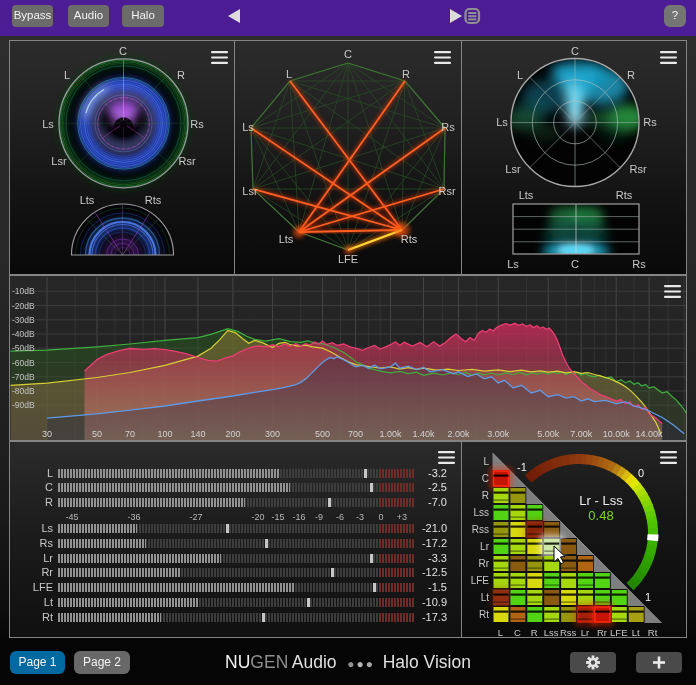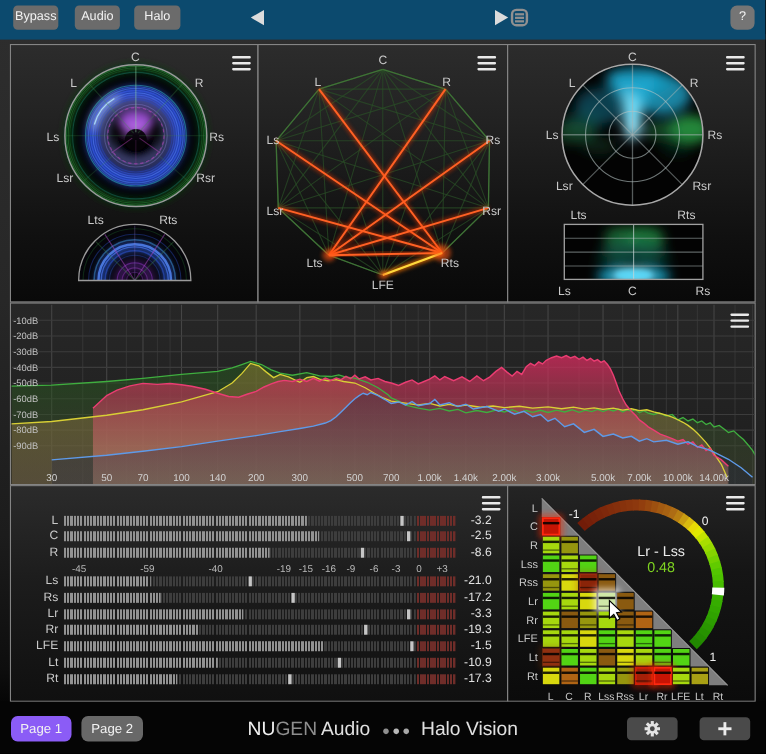--- a/index.html
+++ b/index.html
@@ -1,16 +1,16 @@
 <!DOCTYPE html>
 <html><head><meta charset="utf-8"><style>
 *{margin:0;padding:0;box-sizing:border-box;-webkit-font-smoothing:antialiased}
 body{width:696px;height:685px;background:#000;font-family:"Liberation Sans",sans-serif;position:relative;overflow:hidden}
 #main{position:absolute;left:0;top:31px;width:696px;height:607px;background:linear-gradient(180deg,#2d2d2d 0%,#272727 40%,#1c1c1c 75%,#0e0e0e 95%,#060606 100%)}
-#topbar{position:absolute;left:0;top:0;width:696px;height:36px;background:#0c4a6e}
+#topbar{position:absolute;left:0;top:0;width:696px;height:36px;background:#4c1d95}
 #botbar{position:absolute;left:0;top:638px;width:696px;height:47px;background:#050505}
 .btn{position:absolute;top:5px;height:22px;background:#6b6b6b;border-radius:4px;color:#f2f2f2;font-size:11.5px;text-align:center;line-height:21px}
 .panel{position:absolute;border:1px solid #848484;background:linear-gradient(180deg,#2c2c2c 0%,#222 30%,#101010 75%,#090909 100%)}
 #p1{left:9px;top:40px;width:226px;height:235px}
 #p2{left:234px;top:40px;width:228px;height:235px}
 #p3{left:461px;top:40px;width:226px;height:235px}
 #spec{left:9px;top:275px;width:678px;height:166px;background:linear-gradient(180deg,#272727,#1e1e1e)}
 #meters{left:9px;top:441px;width:453px;height:197px;background:linear-gradient(180deg,#2b2b2b 0%,#1c1c1c 45%,#101010 100%)}
 #corr{left:461px;top:441px;width:226px;height:197px;background:linear-gradient(180deg,#242424 0%,#151515 40%,#0b0b0b 100%)}
 svg{position:absolute;left:0;top:0}
@@ -436,21 +436,21 @@
       <div class="mlit" style="width:232px"></div>
       <div class="mpeak" style="left:360px"></div>
       <div class="mval">-2.5</div>
     </div>
     <div class="mrow" style="top:54.7px">
       <div class="mlab">R</div>
       <div class="mbase"></div>
       <div class="mred"></div>
       <div class="mlit" style="width:187px"></div>
       <div class="mpeak" style="left:318px"></div>
-      <div class="mval">-8.6</div>
+      <div class="mval">-7.0</div>
     </div>
     <div class="mrow" style="top:81.3px">
       <div class="mlab">Ls</div>
       <div class="mbase"></div>
       <div class="mred"></div>
       <div class="mlit" style="width:79px"></div>
       <div class="mpeak" style="left:216px"></div>
       <div class="mval">-21.0</div>
     </div>
     <div class="mrow" style="top:96.0px">
@@ -468,21 +468,21 @@
       <div class="mlit" style="width:163px"></div>
       <div class="mpeak" style="left:360px"></div>
       <div class="mval">-3.3</div>
     </div>
     <div class="mrow" style="top:125.4px">
       <div class="mlab">Rr</div>
       <div class="mbase"></div>
       <div class="mred"></div>
       <div class="mlit" style="width:122px"></div>
       <div class="mpeak" style="left:321px"></div>
-      <div class="mval">-19.3</div>
+      <div class="mval">-12.5</div>
     </div>
     <div class="mrow" style="top:140.1px">
       <div class="mlab">LFE</div>
       <div class="mbase"></div>
       <div class="mred"></div>
       <div class="mlit" style="width:236px"></div>
       <div class="mpeak" style="left:363px"></div>
       <div class="mval">-1.5</div>
     </div>
     <div class="mrow" style="top:154.8px">
@@ -496,23 +496,23 @@
     <div class="mrow" style="top:169.5px">
       <div class="mlab">Rt</div>
       <div class="mbase"></div>
       <div class="mred"></div>
       <div class="mlit" style="width:103px"></div>
       <div class="mpeak" style="left:252px"></div>
       <div class="mval">-17.3</div>
     </div>
     <div id="mscale">
       <span style="left:50px">-45</span>
-      <span style="left:112px">-59</span>
-      <span style="left:174px">-40</span>
-      <span style="left:236px">-19</span>
+      <span style="left:112px">-36</span>
+      <span style="left:174px">-27</span>
+      <span style="left:236px">-20</span>
       <span style="left:256px">-15</span>
       <span style="left:277px">-16</span>
       <span style="left:297px">-9</span>
       <span style="left:318px">-6</span>
       <span style="left:338px">-3</span>
       <span style="left:359px">0</span>
       <span style="left:380px">+3</span>
     </div>
     <svg width="451" height="195">
       <rect x="428" y="9.0" width="17" height="2.2" rx="1" fill="#e9e9e9"></rect>
@@ -726,21 +726,21 @@
       <text x="186" y="159" class="t11b" text-anchor="middle">1</text>
       <text x="139" y="63" class="t13" text-anchor="middle">Lr - Lss</text>
       <text x="139" y="78" class="t13g" text-anchor="middle">0.48</text>
       <path d="M92,104 L92,120 L96,116.5 L99,122 L101.5,120.5 L98.5,115 L103,114.5 Z" fill="#fff" stroke="#000" stroke-width="1"></path>
       <rect x="198" y="9.0" width="17" height="2.2" rx="1" fill="#e9e9e9"></rect>
       <rect x="198" y="14.4" width="17" height="2.2" rx="1" fill="#e9e9e9"></rect>
       <rect x="198" y="19.8" width="17" height="2.2" rx="1" fill="#e9e9e9"></rect>
     </svg>
   </div>
 <div id="botbar">
-<div class="btn" style="top:13px;left:10px;width:55px;height:23px;background:#8b5cf6;border-radius:6px;font-size:12px;line-height:22px">Page 1</div>
+<div class="btn" style="top:13px;left:10px;width:55px;height:23px;background:#0369a1;border-radius:6px;font-size:12px;line-height:22px">Page 1</div>
 <div class="btn" style="top:13px;left:74px;width:56px;height:23px;background:#686868;border-radius:6px;font-size:12px;line-height:22px">Page 2</div>
 <div style="position:absolute;left:0;top:14px;width:696px;text-align:center;font-size:17.5px;color:#e8e8e8"><span style="color:#f2f2f2">NU</span><span style="color:#8e8e8e">GEN</span><span style="color:#e0e0e0"> Audio</span><span style="font-size:12px;color:#909090;letter-spacing:2px">&nbsp;&nbsp;●</span><span style="font-size:12px;color:#b8b8b8;letter-spacing:2px">●</span><span style="font-size:12px;color:#a8a8a8">●</span><span style="color:#e0e0e0">&nbsp;&nbsp;Halo Vision</span></div>
 <svg width="696" height="47">
 <rect x="570" y="14" width="46" height="21" rx="4" fill="#4a4a4a"></rect>
 <g transform="translate(593,24.5)">
         <g fill="#e4e4e4">
           <rect x="-1.4" y="-7" width="2.8" height="14"></rect>
           <rect x="-7" y="-1.4" width="14" height="2.8"></rect>
           <rect x="-1.4" y="-7" width="2.8" height="14" transform="rotate(45)"></rect>
           <rect x="-1.4" y="-7" width="2.8" height="14" transform="rotate(-45)"></rect>

